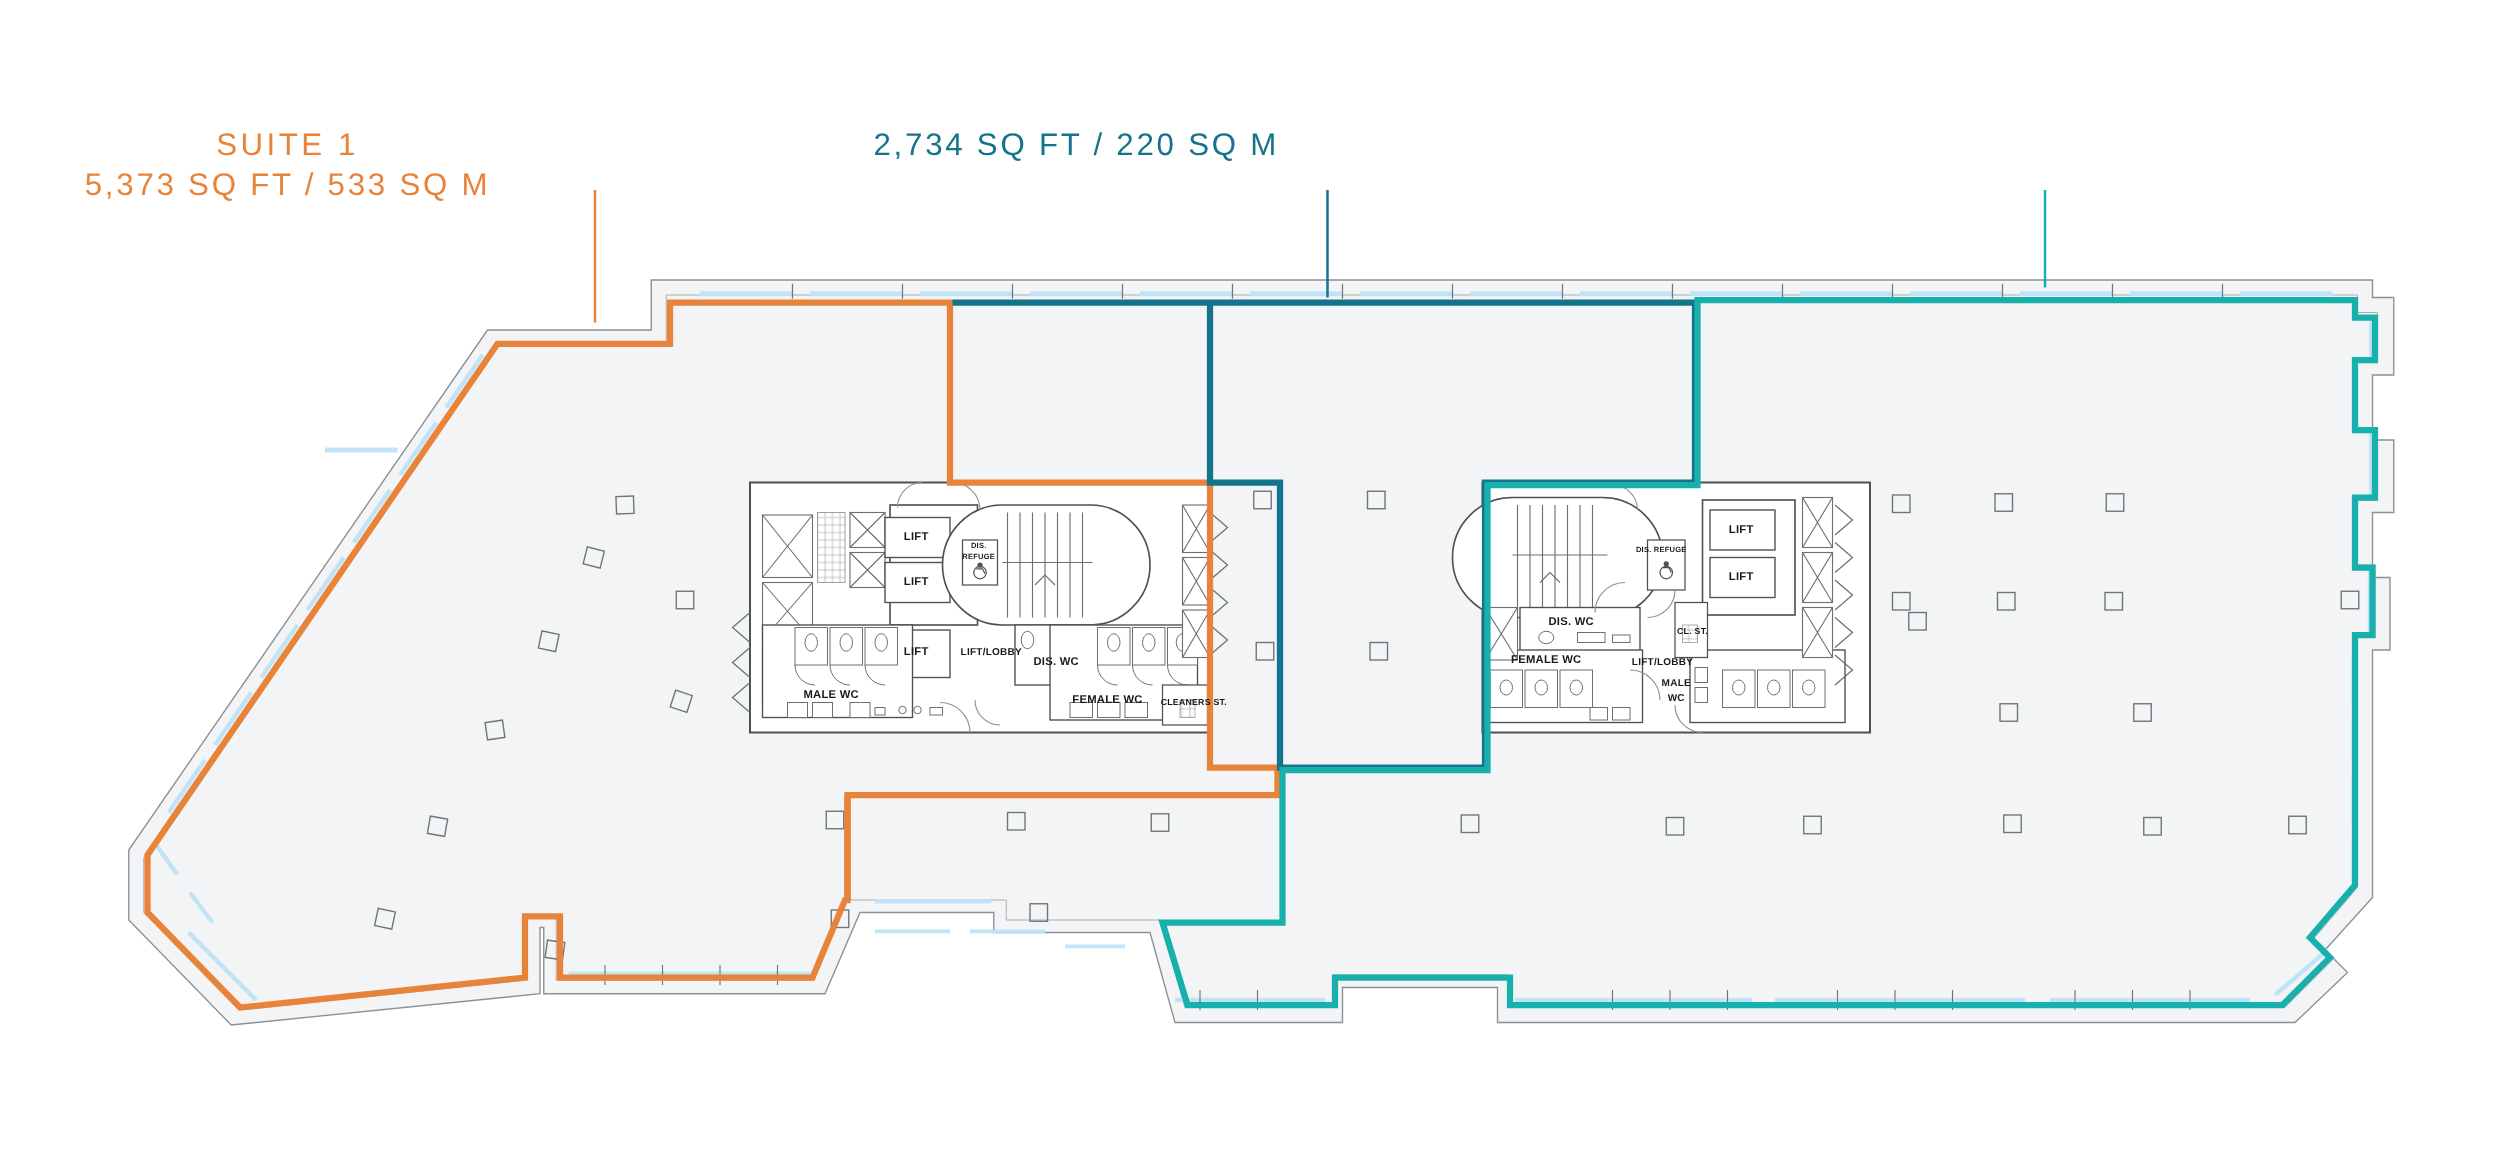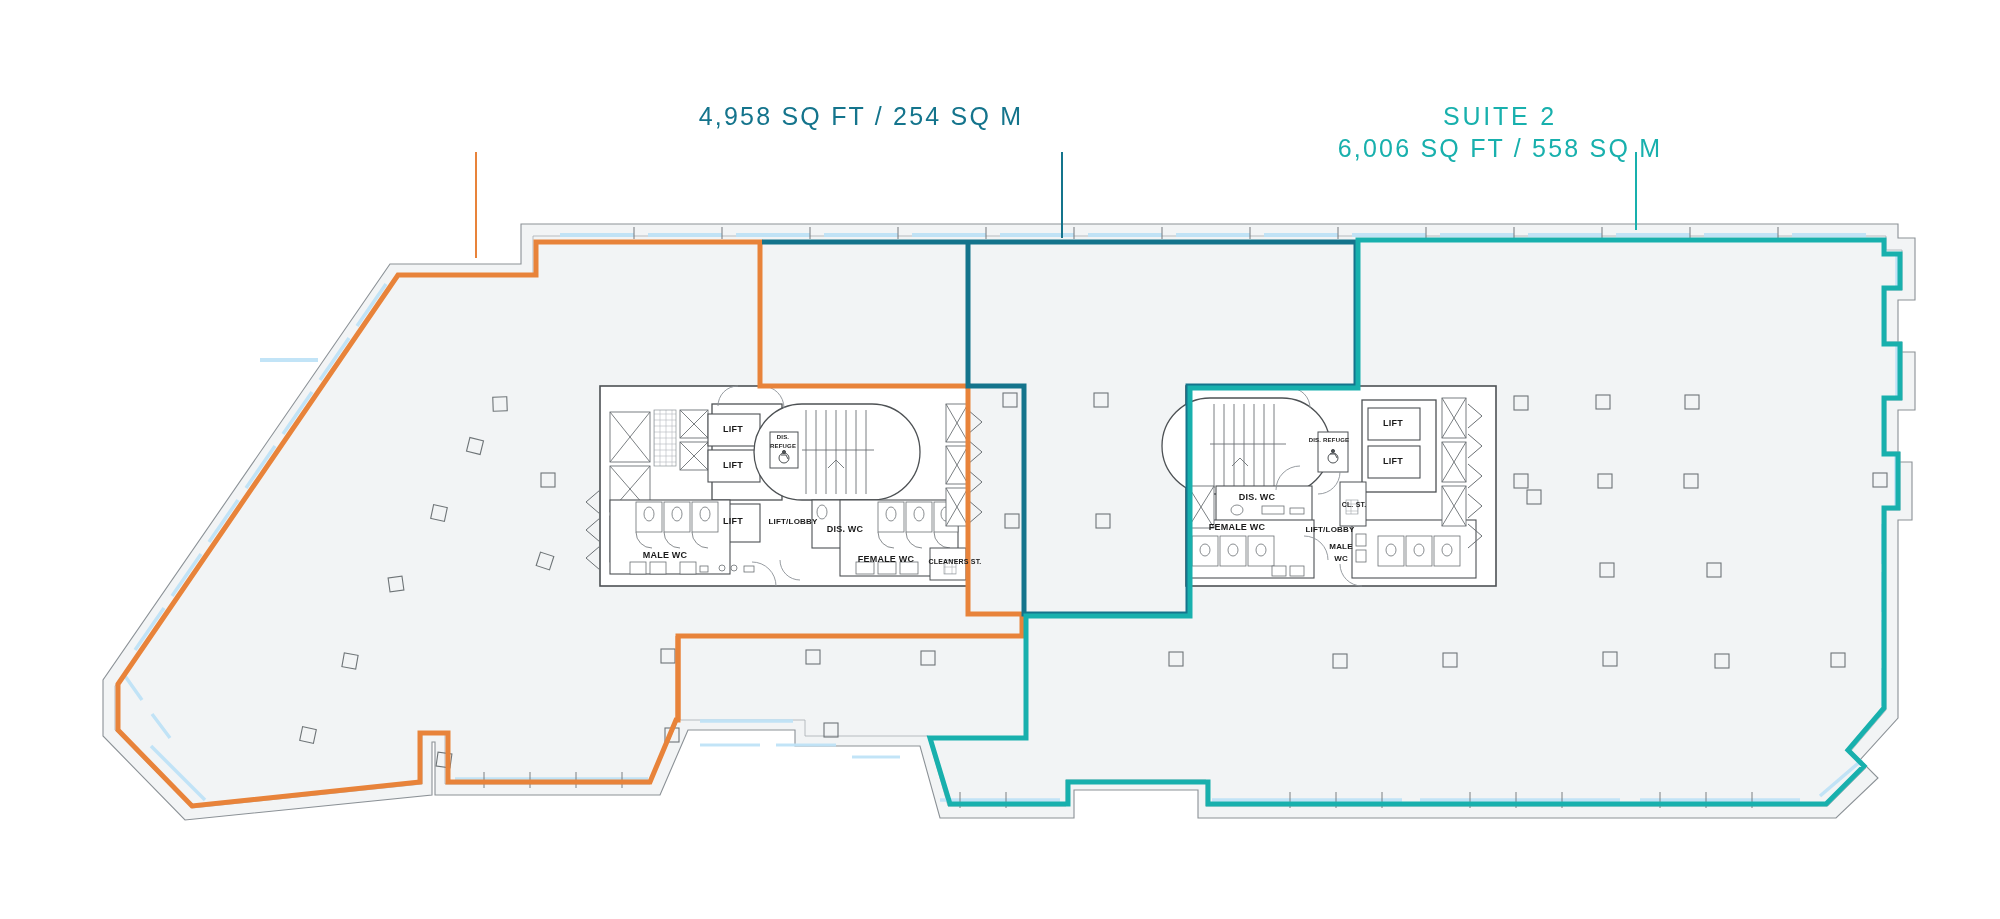--- a/index.html
+++ b/index.html
@@ -520,21 +520,21 @@
         <text x="1257" y="498" class="rm-label" font-size="9">DIS. WC</text>
         <text x="1354" y="505" class="rm-label" font-size="7">CL. ST.</text>
         <text x="1237" y="528" class="rm-label" font-size="9">FEMALE WC</text>
         <text x="1330" y="530" class="rm-label" font-size="8">LIFT/LOBBY</text>
         <text x="1341" y="547" class="rm-label" font-size="8">MALE</text>
         <text x="1341" y="559" class="rm-label" font-size="8">WC</text>
       </g>
 
   </svg>
 
+  <div class="suite-label" style="left: 230px; top: 100px; color: rgb(232, 131, 58); width: 400px; transform: translateX(-200px);" id="sl0">
+    <span class="name">SUITE 1</span>
+    <span class="area">5,373 SQ FT / 533 SQ M</span>
+  </div>
   <div class="suite-label" style="left: 861px; top: 100px; color: rgb(20, 116, 140); width: 400px; transform: translateX(-200px);" id="sl1">
-    <span class="area">4,958 SQ FT / 254 SQ M</span>
+    <span class="area">2,734 SQ FT / 220 SQ M</span>
   </div>
-  <div class="suite-label" style="left: 1500px; top: 100px; color: rgb(24, 176, 173); width: 400px; transform: translateX(-200px);" id="sl2">
-    <span class="name">SUITE 2</span>
-    <span class="area">6,006 SQ FT / 558 SQ M</span>
-  </div>
 
 </div>
 
 </body></html>

